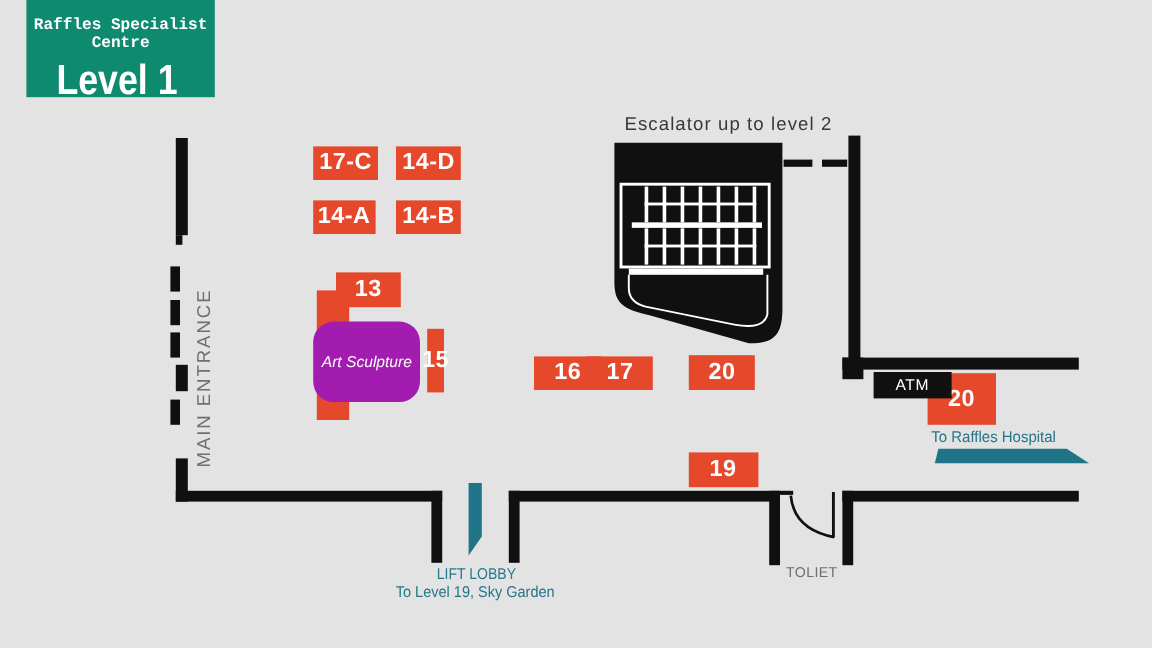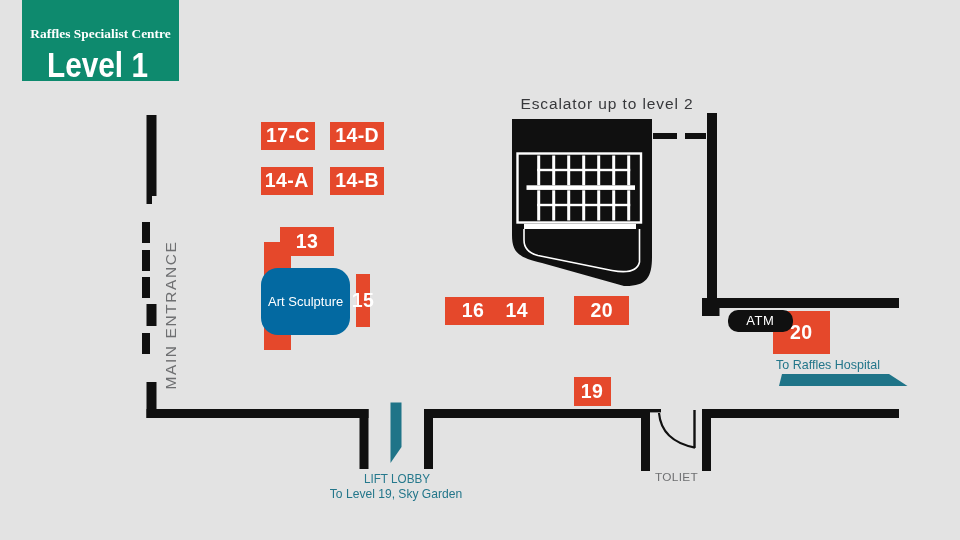--- a/index.html
+++ b/index.html
@@ -8,46 +8,46 @@
     background:#e3e3e3;
     font-family:"Liberation Sans",sans-serif;
   }
   .abs{position:absolute;}
   
   #header{
     left:22px;top:0;width:157px;height:81px;
     background:#0e8a6e;color:#ffffff;text-align:center;
   }
   #header .brand{
-    font-family:Liberation Serif, serif;font-weight:bold;
-    font-size:13.4px;letter-spacing:0px;margin-top:26px;
+    font-family:Liberation Mono, monospace;font-weight:bold;
+    font-size:13.4px;letter-spacing:0px;margin-top:14px;
   }
   #header .level{
     font-family:"Liberation Sans",sans-serif;font-weight:bold;
     font-size:35px;margin-top:3px;
     transform:translateX(-3px) scaleX(0.85);
   }
   
   .unit{
     position:absolute;background:#e5482b;color:#ffffff;
     font-weight:bold;font-size:19.5px;
     display:flex;align-items:center;justify-content:center;
     letter-spacing:0.4px;
   }
   
   #sculpture{
     left:261.4px;top:267.9px;width:88.6px;height:66.7px;border-radius:17px;
-    background:#0369a1;color:#fff;font-size:13px;
-    display:flex;align-items:center;justify-content:center;
+    background:#a21caf;color:#fff;font-size:13px;
+    display:flex;align-items:center;justify-content:center;font-style:italic;
   }
   
   #atm{
     left:728px;top:309.5px;width:64.5px;height:22.5px;background:#101010;color:#fff;
     font-size:13px;letter-spacing:0.5px;
-    display:flex;align-items:center;justify-content:center;border-radius:10px;
+    display:flex;align-items:center;justify-content:center;
   }
   
   .maplabel{position:absolute;white-space:nowrap;}
   #escalator-label{
     left:607px;top:104px;transform:translate(-50%,-50%);
     font-size:15.5px;color:#37383b;letter-spacing:0.9px;
   }
   #main-entrance-label{
     left:171px;top:315px;transform:translate(-50%,-50%) rotate(-90deg);
     font-size:15.5px;color:#6e6f71;letter-spacing:1.6px;
@@ -157,23 +157,23 @@
 
   <div id="unit-layer">
       <div class="unit" style="left: 228px; top: 242.3px; width: 27.3px; height: 107.4px; margin-left: 36px;">12</div>
       <div class="unit" style="left: 280.2px; top: 226.9px; width: 53.5px; height: 28.9px;">13</div>
       <div class="unit" style="left: 260.8px; top: 121.7px; width: 54.2px; height: 28.6px;">17-C</div>
       <div class="unit" style="left: 330px; top: 121.7px; width: 54.2px; height: 28.6px;">14-D</div>
       <div class="unit" style="left: 260.8px; top: 166.7px; width: 52px; height: 28.4px;">14-A</div>
       <div class="unit" style="left: 330px; top: 166.7px; width: 54.2px; height: 28.4px;">14-B</div>
       <div class="unit" style="left: 356px; top: 273.6px; width: 14px; height: 53.7px;">15</div>
       <div class="unit" style="left: 409.2px; top: 296.7px; width: 55.8px; height: 28.3px; margin-left: 36px;">16</div>
-      <div class="unit" style="left: 489.2px; top: 296.7px; width: 55px; height: 28.3px;">14</div>
+      <div class="unit" style="left: 489.2px; top: 296.7px; width: 55px; height: 28.3px;">17</div>
       <div class="unit" style="left: 574.4px; top: 295.9px; width: 54.6px; height: 28.9px;">20</div>
-      <div class="unit" style="left: 573.5px; top: 377.4px; width: 37px; height: 29px;">19</div>
+      <div class="unit" style="left: 573.5px; top: 377.4px; width: 58px; height: 29px;">19</div>
       <div class="unit" style="left: 773px; top: 311px; width: 56.5px; height: 43px;">20</div>
     </div>
 
   <div id="sculpture" class="abs">
     <span>Art Sculpture</span>
   </div>
 
   <div id="atm" class="abs">
     <span>ATM</span>
   </div>

